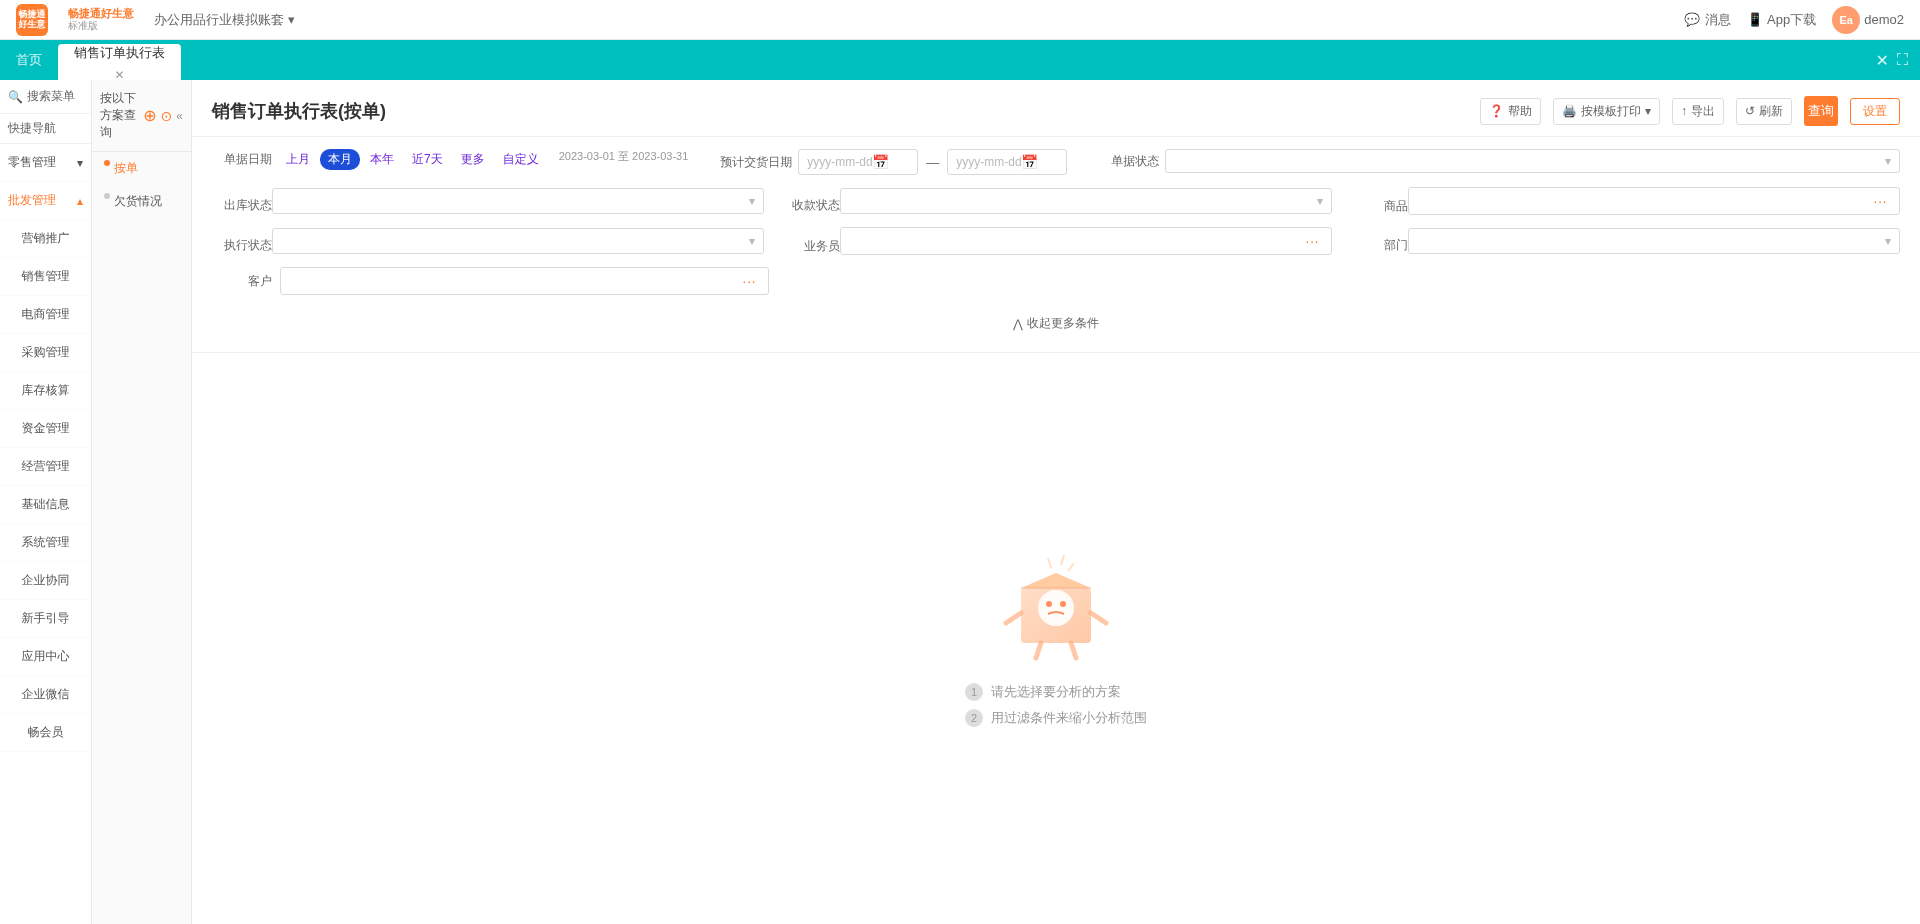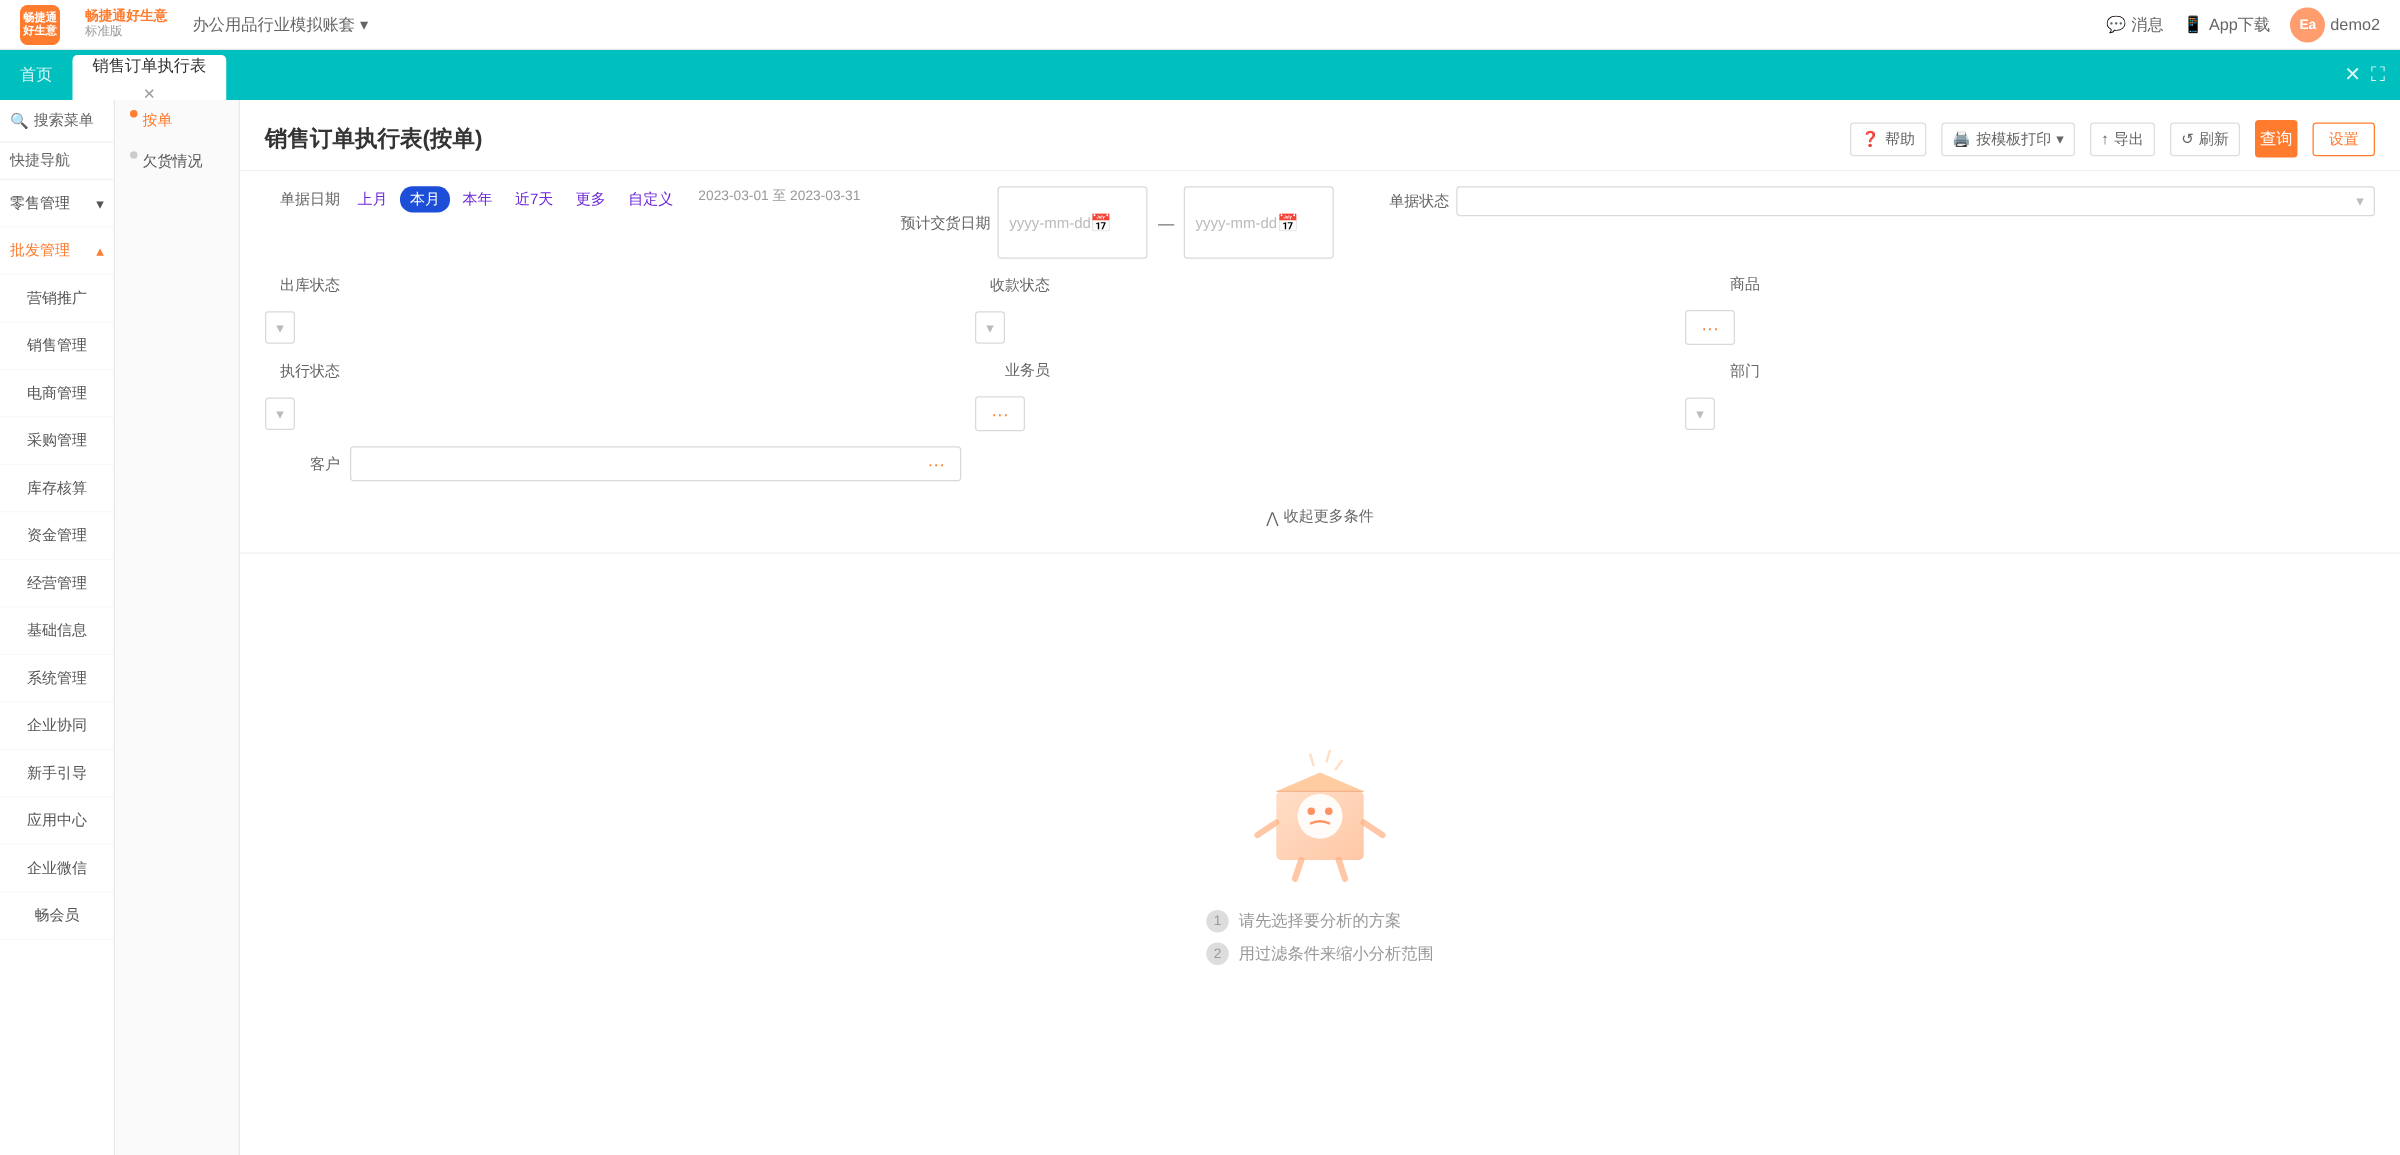--- a/index.html
+++ b/index.html
@@ -223,21 +223,21 @@
       background: #ff7b2e;
       color: #fff;
       border-radius: 10px;
     }
     .date-range-text { font-size: 11px; color: #999; }
     .date-input {
       display: flex;
       align-items: center;
       border: 1px solid #d9d9d9;
       border-radius: 3px;
-      padding: 20px 8px;
+      padding: 4px 8px;
       font-size: 12px;
       color: #bbb;
       background: #fff;
       min-width: 120px;
     }
     .date-sep { margin: 0 4px; color: #666; }
     .select-input {
       display: flex;
       align-items: center;
       justify-content: space-between;
@@ -318,23 +318,22 @@
 
     .filter-full-row {
       display: grid;
       grid-template-columns: 1fr 1fr 1fr;
       gap: 16px;
       margin-bottom: 12px;
       align-items: center;
     }
     .filter-cell {
       display: flex;
-      align-items: flex-start;
-      gap: 12px;
-      flex-direction: column;
+      align-items: flex-end;
+      gap: 0;
     }
     .filter-input-wide {
       flex: 1;
       display: flex;
       align-items: center;
       justify-content: space-between;
       border: 1px solid #d9d9d9;
       border-radius: 3px;
       padding: 5px 8px;
       font-size: 12px;
@@ -455,20 +454,28 @@
     </div>
     <div class="sidebar-item">
       <span>企业微信</span>
     </div>
     <div class="sidebar-item">
       <span>畅会员</span>
     </div>
   </div>
 
   <div class="sub-sidebar">
+    <div class="sub-sidebar-header">
+      <span>按以下方案查询</span>
+      <div class="sub-sidebar-icons">
+        <span class="add-icon" title="新增">⊕</span>
+        <span class="config-icon" title="配置">⊙</span>
+        <span class="collapse-icon" title="收起">«</span>
+      </div>
+    </div>
     <div class="sub-sidebar-item active">
       <span class="dot"></span>
       <span>按单</span>
     </div>
     <div class="sub-sidebar-item">
       <span class="dot-gray"></span>
       <span>欠货情况</span>
     </div>
   </div>
 

